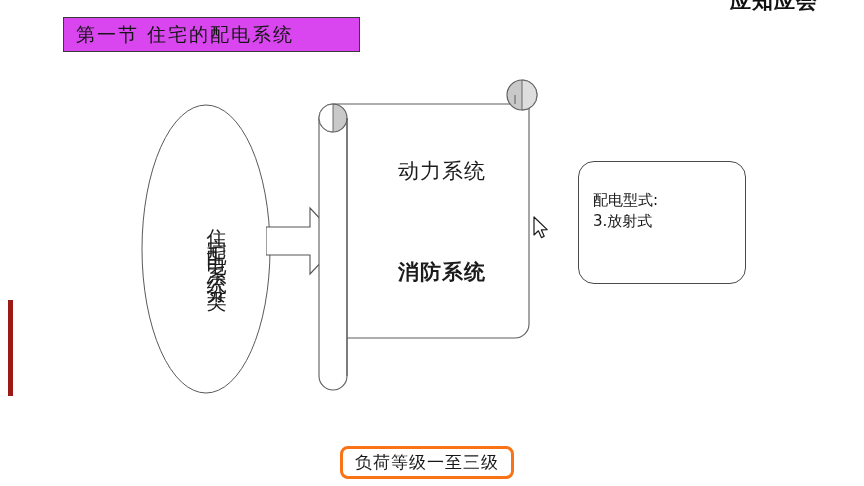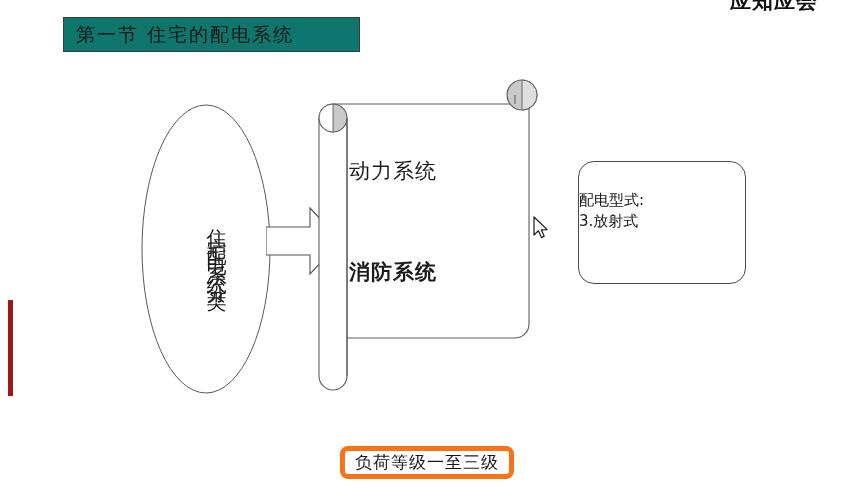--- a/index.html
+++ b/index.html
@@ -52,21 +52,21 @@
     position: absolute;
     left: 55px;
     top: 17px;
     width: 297px;
     height: 35px;
     border: 1px solid #3a3a3a;
     box-sizing: border-box;
     display: flex;
     align-items: center;
     padding-left: 12px;
-    background: #0f766e;
+    background: #d946ef;
   }
   .title-box .t {
     font-size: 19px;
     letter-spacing: 2px;
     white-space: nowrap;
     color: #161616;
     font-family: "DejaVu Sans", "Liberation Sans", sans-serif;
   }
 
   
@@ -121,20 +121,21 @@
     left: 303px;
     top: 76px;
     width: 232px;
     height: 325px;
     pointer-events: none;
   }
   .scroll-line {
     position: absolute;
     left: 38px;
     width: 186px;
+    text-align: center;
     font-size: 21px;
     letter-spacing: 1px;
     color: #1b1b1b;
     font-family: "DejaVu Sans", "Liberation Sans", sans-serif;
     white-space: nowrap;
   }
   .sl0 { top: 81px; }
   .sl1 { top: 131px; }
   .sl2 { top: 182px; font-weight: bold; }
 
@@ -142,38 +143,38 @@
   .note-box {
     position: absolute;
     left: 570px;
     top: 161px;
     width: 168px;
     height: 123px;
     border: 1px solid #4a4a4a;
     border-radius: 16px;
     box-sizing: border-box;
     background: #ffffff;
-    padding: 28px 0 0 0;
+    padding: 28px 0 0 14px;
   }
   .note-line {
     font-size: 15px;
     line-height: 21px;
     color: #171717;
     white-space: nowrap;
     font-family: "DejaVu Sans", "Liberation Sans", sans-serif;
   }
 
   
   .bottom-box {
     position: absolute;
     left: 332px;
     top: 446px;
     width: 174px;
     height: 33px;
-    border: 5px solid #f97316;
+    border: 3px solid #f97316;
     border-radius: 8px;
     box-sizing: border-box;
     background: #ffffff;
     display: flex;
     align-items: center;
     justify-content: center;
   }
   .bottom-box .t {
     font-size: 17px;
     letter-spacing: 1px;

